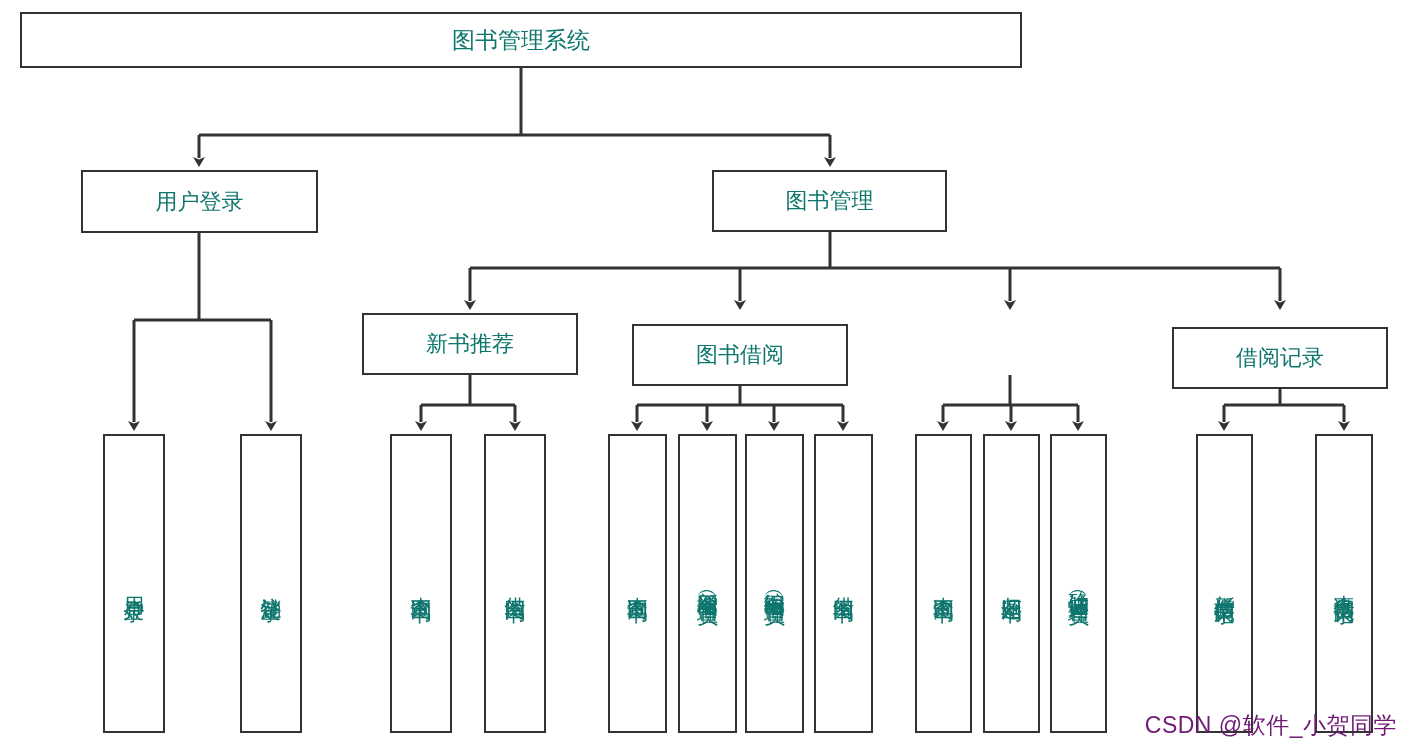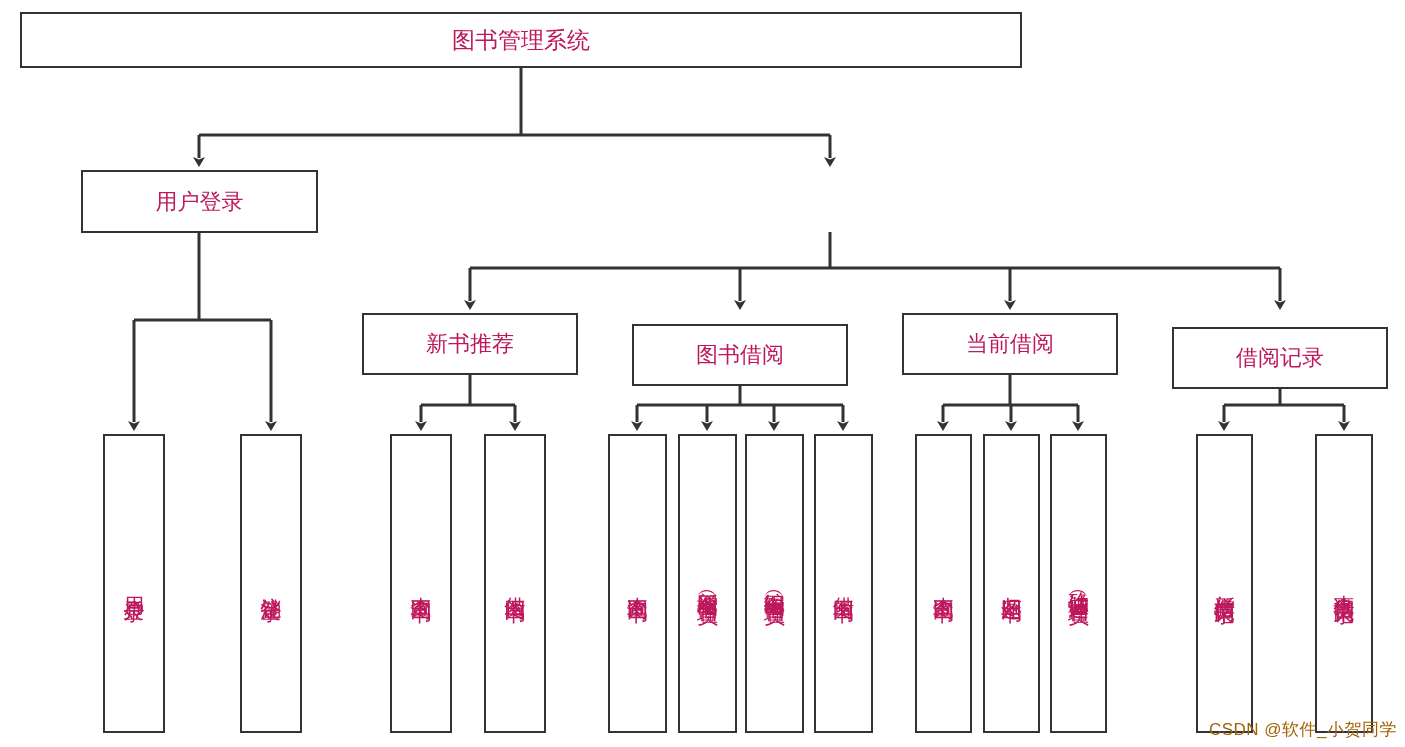--- a/index.html
+++ b/index.html
@@ -26,21 +26,21 @@
     pointer-events: none;
   }
   .node {
     position: absolute;
     box-sizing: border-box;
     border: 2px solid #333333;
     background: #ffffff;
     display: flex;
     align-items: center;
     justify-content: center;
-    color: #be185d;
+    color: #0f766e;
     text-align: center;
     line-height: 1.05;
   }
   .node.h {
     font-size: 22px;
   }
   .node.title-node {
     font-size: 23px;
   }
   .node.v {
@@ -54,22 +54,22 @@
   }
   .node.v .vlabel {
     writing-mode: vertical-rl;
     text-orientation: upright;
     white-space: nowrap;
   }
   .watermark {
     position: absolute;
     right: 8px;
     bottom: 6px;
-    font-size: 17px;
-    color: #a16207;
+    font-size: 23px;
+    color: #701a75;
     white-space: nowrap;
     letter-spacing: 0.5px;
   }
 </style>
 </head>
 <body>
 
 <div id="canvas">
 
   <svg class="edges" viewBox="0 0 1405 747">
@@ -122,29 +122,29 @@
     </g>
   </svg>
 
   <div class="node h title-node" style="left:20px; top:12px; width:1002px; height:56px;">
     <span>图书管理系统</span>
   </div>
 
   <div class="node h" style="left:81px; top:170px; width:237px; height:63px;">
     <span>用户登录</span>
   </div>
+  <div class="node h" style="left:712px; top:170px; width:235px; height:62px;">
+    <span>图书管理</span>
+  </div>
 
   <div class="node h" style="left:362px; top:313px; width:216px; height:62px;">
     <span>新书推荐</span>
   </div>
   <div class="node h" style="left:632px; top:313px; width:216px; height:62px;margin-top:11px;">
     <span>图书借阅</span>
-  </div>
-  <div class="node h" style="left:902px; top:313px; width:216px; height:62px;">
-    <span>当前借阅</span>
   </div>
   <div class="node h" style="left:1172px; top:313px; width:216px; height:62px;margin-top:14px;">
     <span>借阅记录</span>
   </div>
 
   <div class="node v" style="left:103px; top:434px; width:62px; height:299px;">
     <span class="vlabel">用户登录</span>
   </div>
   <div class="node v" style="left:240px; top:434px; width:62px; height:299px;">
     <span class="vlabel">注销登录</span>

